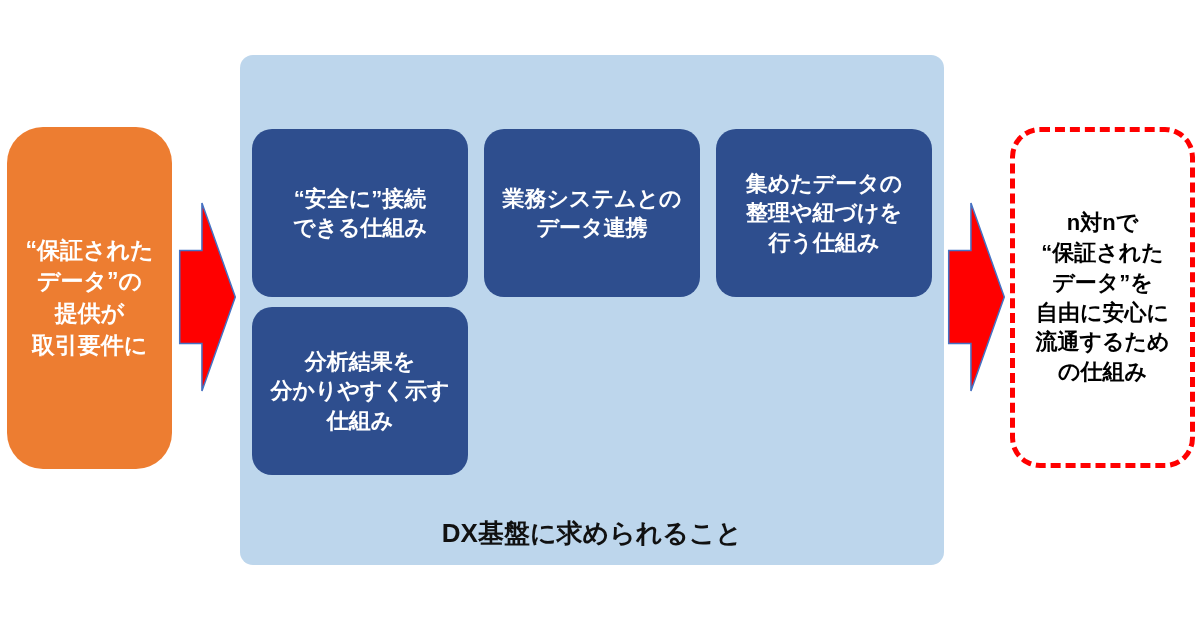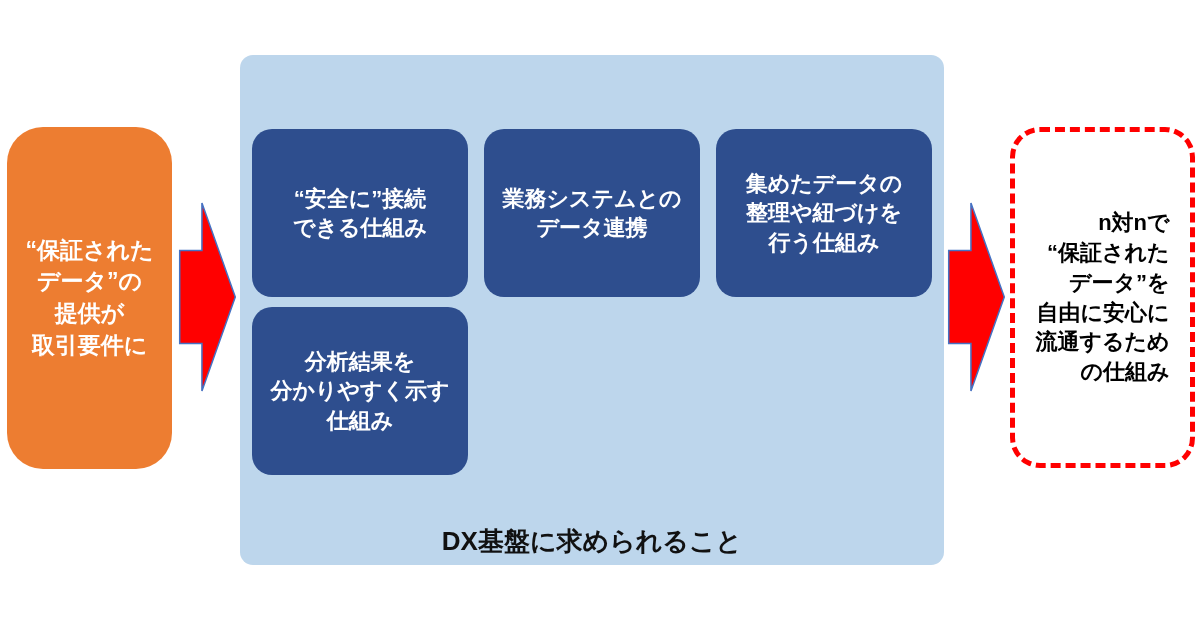--- a/index.html
+++ b/index.html
@@ -76,42 +76,42 @@
   .req-box .txt {
     color: #ffffff;
     font-weight: bold;
     font-size: 22px;
     line-height: 1.32;
     white-space: pre-line;
   }
   .panel-title {
     position: absolute;
     left: 0;
-    bottom: 6px;
+    bottom: 14px;
     width: 100%;
     text-align: center;
     color: #111111;
     font-weight: bold;
     font-size: 26px;
   }
   
   .outcome-box {
     position: absolute;
     left: 1010px;
     top: 127px;
     width: 185px;
     height: 341px;
     background: #ffffff;
     border: 5px dashed #FF0000;
     border-radius: 30px;
     box-sizing: border-box;
     display: flex;
     align-items: center;
     justify-content: center;
-    text-align: right;
+    text-align: center;
   }
   .outcome-box .txt {
     color: #000000;
     font-weight: bold;
     font-size: 22px;
     line-height: 1.35;
     white-space: pre-line;
   }
 </style>
 </head>

